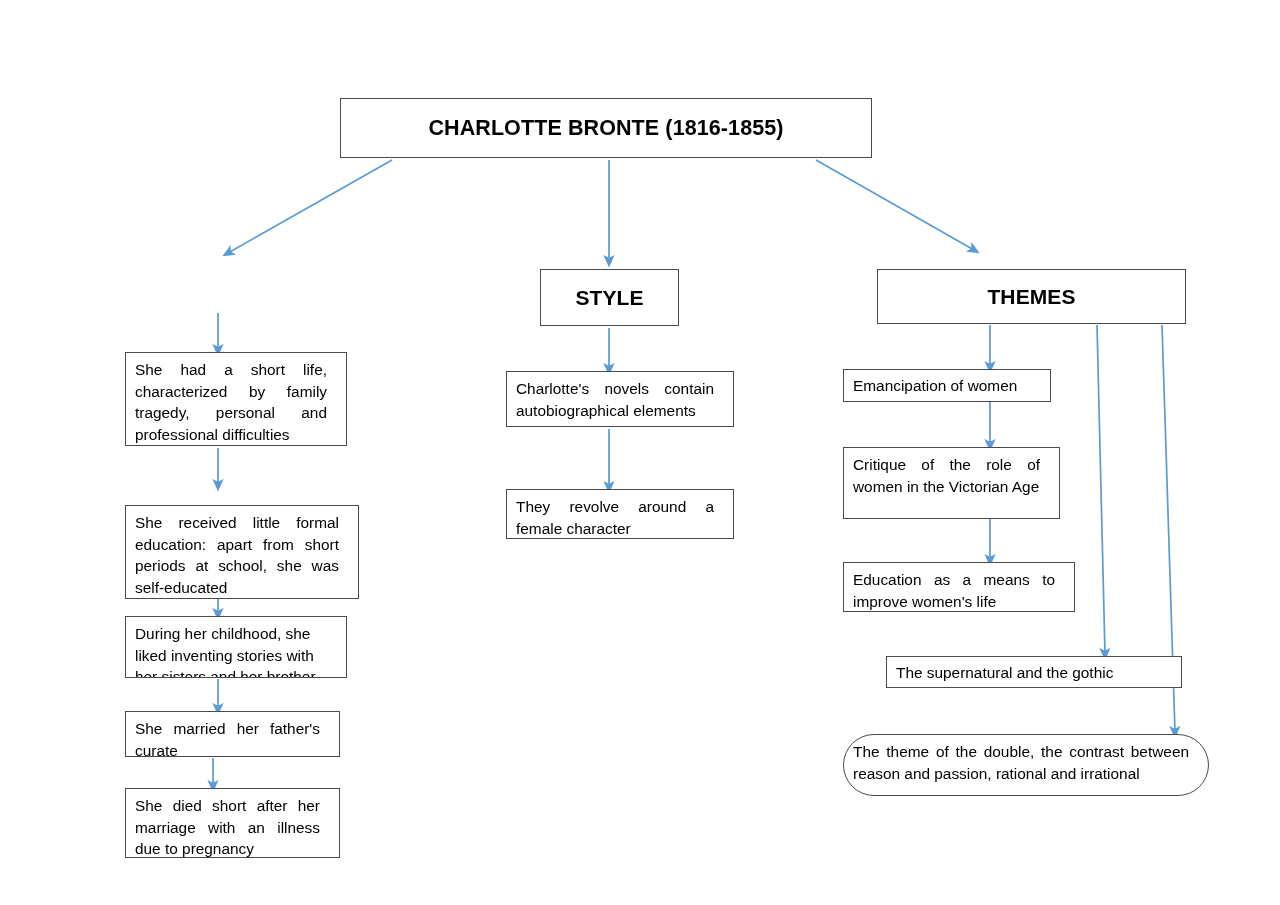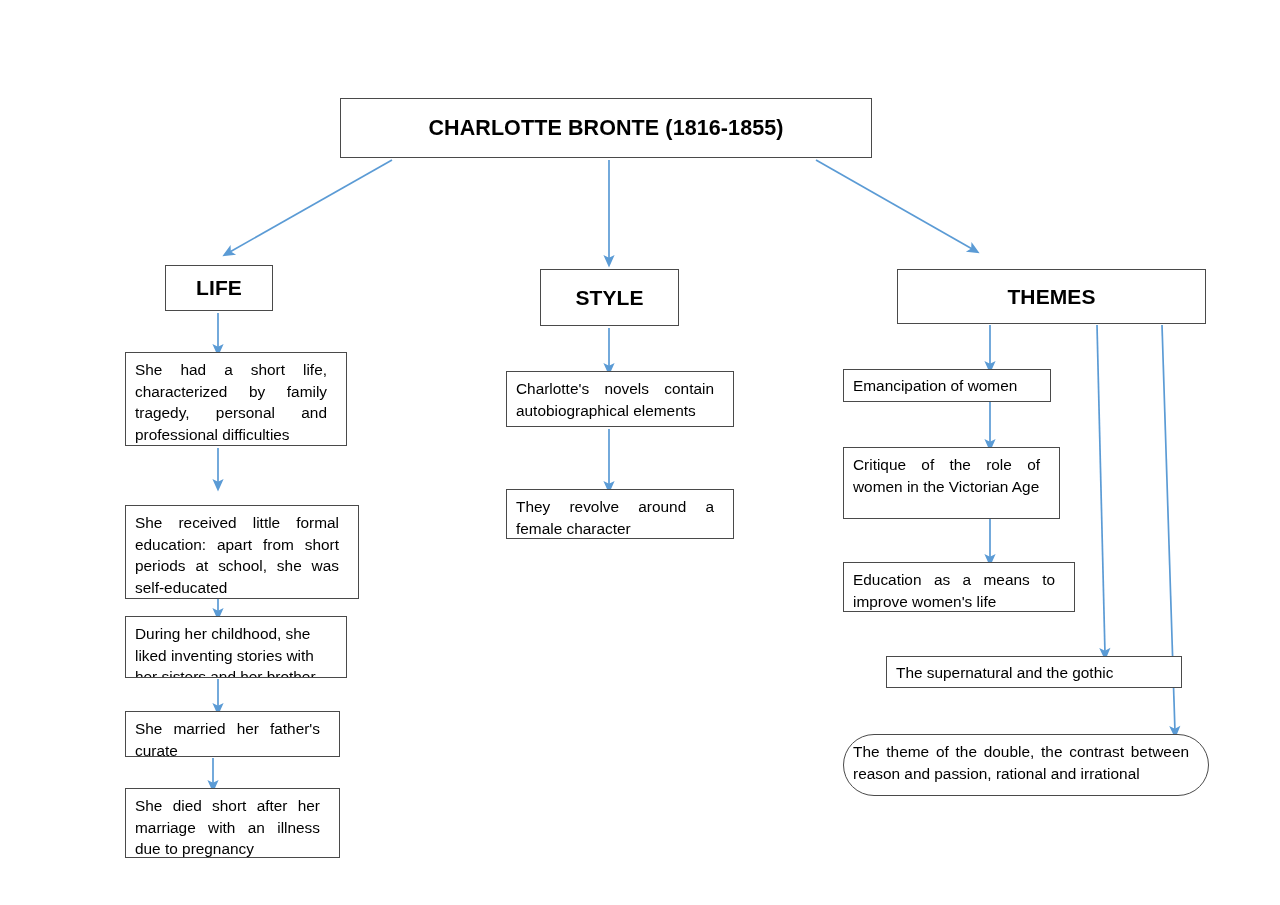--- a/index.html
+++ b/index.html
@@ -102,25 +102,24 @@
       <path d="M990,519 L990,560"></path>
 
       <path d="M1097,325 L1105,654"></path>
 
       <path d="M1162,325 L1175,732"></path>
     </g>
   </svg>
 
   <div class="node head title" style="left:340px; top:98px; width:532px; height:60px;">CHARLOTTE BRONTE (1816-1855)</div>
 
-  <div class="node head cat" style="left:165px; top:265px; width:108px; height:46px;">LIFE</div>
 
   <div class="node head cat" style="left:540px; top:269px; width:139px; height:57px;">STYLE</div>
 
-  <div class="node head cat" style="left:877px; top:269px; width:309px; height:55px;margin-left:20px;">THEMES</div>
+  <div class="node head cat" style="left:877px; top:269px; width:309px; height:55px;">THEMES</div>
 
   <div class="node body" style="left:125px; top:352px; width:222px; height:94px;">
     <span class="txt">She had a short life, characterized by family tragedy, personal and professional difficulties</span>
   </div>
 
   <div class="node body" style="left:125px; top:487px; width:234px; height:94px;margin-top:18px;">
     <span class="txt">She received little formal education: apart from short periods at school, she was self-educated</span>
   </div>
 
   <div class="node body nojustify" style="left:125px; top:616px; width:222px; height:62px;">

